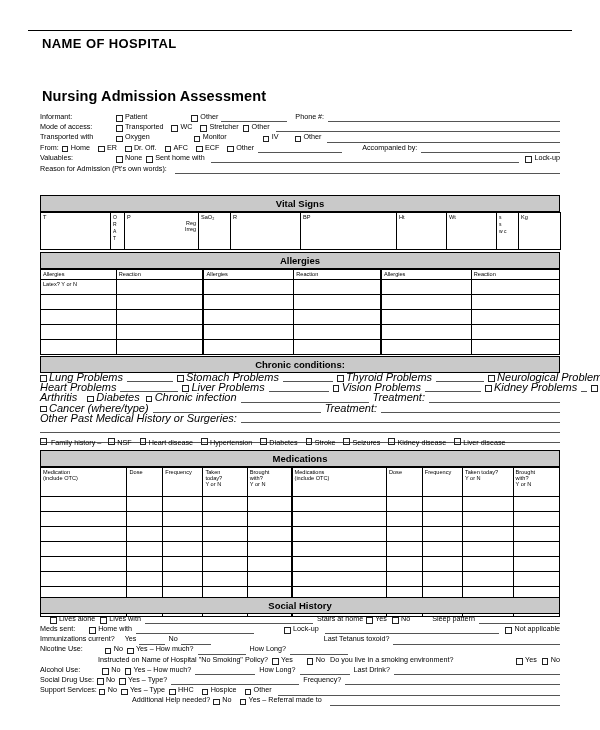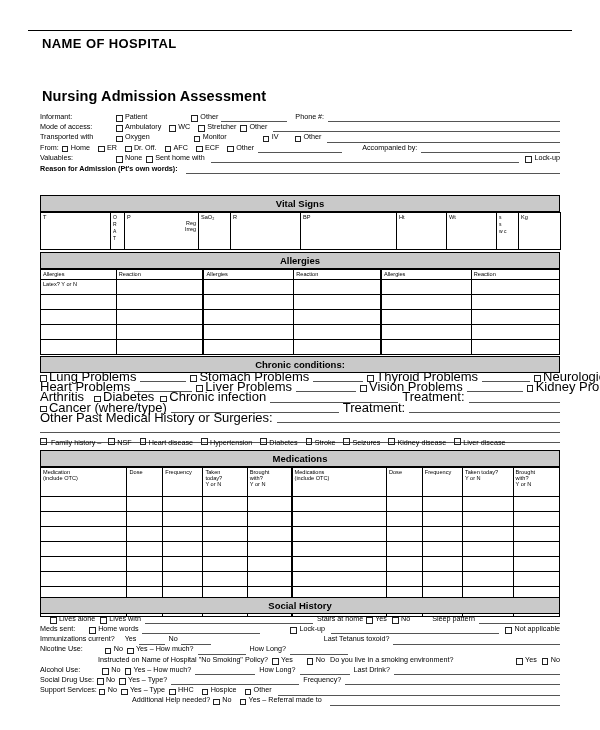--- a/index.html
+++ b/index.html
@@ -5,41 +5,41 @@
   html,body{margin:0;padding:0;background:#fff;}
   body{width:600px;height:730px;font-family:"Liberation Sans",sans-serif;color:#000;overflow:hidden;}
   .page{position:relative;width:600px;height:730px;box-sizing:border-box;padding:0 40px;}
   .top-rule{position:absolute;left:28px;right:28px;top:30px;border-top:1.4px solid #000;}
   .hosp-name{position:absolute;left:42px;top:36px;font-size:13px;font-weight:bold;letter-spacing:.4px;}
   .form-title{position:absolute;left:42px;top:88px;font-size:14.5px;font-weight:bold;letter-spacing:.1px;}
 
   .intake{position:absolute;left:40px;top:112px;width:520px;font-size:7.2px;line-height:10.2px;}
   .irow{display:flex;align-items:flex-end;white-space:nowrap;height:10.2px;}
   .lbl{display:inline-block;}
-  .bold{font-weight:bold;}
+  .bold{font-weight:normal;}
   .cb{display:inline-block;width:4.6px;height:4.6px;border:.9px solid #222;margin:0 2.4px 0 0;position:relative;top:-.4px;flex:none;}
   .ln{display:inline-block;border-bottom:.8px solid #555;height:8px;flex:none;}
   .grow{flex:1 1 auto;border-bottom:.8px solid #555;height:8px;min-width:6px;}
   .sp{display:inline-block;}
 
   .band{background:#c9c9c9;border:1px solid #000;text-align:center;font-weight:bold;font-size:9.5px;line-height:13px;height:13px;box-sizing:content-box;padding:1px 0;}
   .sect{position:absolute;left:40px;width:520px;box-sizing:border-box;}
   table.grid{border-collapse:collapse;width:100%;table-layout:fixed;}
   table.grid td,table.grid th{border:.8px solid #000;font-size:5.6px;font-weight:normal;padding:1px 2px;vertical-align:top;text-align:left;}
   .vs td{height:34px;}
   .vs .vert{font-size:5px;line-height:7px;}
   .rtop{text-align:right;font-size:5.4px;line-height:6.4px;}
   .alg th{text-align:center;font-weight:bold;font-size:5.4px;height:7px;vertical-align:middle;}
   .alg td{height:12px;}
   .alg .thick{border-left:2px solid #000;}
   .med th{text-align:center;font-weight:bold;font-size:5.2px;line-height:6.2px;height:26px;vertical-align:middle;}
   .med td{height:12px;}
   .med .thick{border-left:2.2px solid #000;}
 
-  .chron{font-size:13px;line-height:10.2px;}
+  .chron{font-size:11px;line-height:10.2px;font-style:italic;}
   .fam{font-size:7.2px;line-height:10px;white-space:nowrap;}
   .soc{font-size:7.2px;line-height:10.4px;}
 </style>
 </head>
 <body>
 
 <div class="page">
 
   <div class="top-rule"></div>
   <div class="hosp-name">NAME OF HOSPITAL</div>
@@ -57,21 +57,21 @@
       <span class="lbl">Other</span>
       <span class="ln" style="width:66px;margin-left:3px"></span>
       <span class="sp" style="width:8px"></span>
       <span class="lbl">Phone #:</span>
       <span class="grow" style="margin-left:4px"></span>
     </div>
 
     <div class="irow">
       <span class="lbl" style="width:76px">Mode of access:</span>
       <span class="cb"></span>
-      <span class="lbl">Ambulatory</span>
+      <span class="lbl">Transported</span>
       <span class="sp" style="width:8px"></span>
       <span class="cb"></span>
       <span class="lbl">WC</span>
       <span class="sp" style="width:8px"></span>
       <span class="cb"></span>
       <span class="lbl">Stretcher</span>
       <span class="sp" style="width:4px"></span>
       <span class="cb"></span>
       <span class="lbl">Other</span>
       <span class="grow" style="margin-left:6px"></span>
@@ -505,21 +505,21 @@
         <span>No</span>
       <span class="sp" style="width:22px"></span>
       <span>Sleep pattern</span>
       <span class="grow" style="margin-left:4px"></span>
     </div>
 
     <div class="irow">
       <span>Meds sent:</span>
       <span class="sp" style="width:14px"></span>
       <span class="cb"></span>
-      <span>Home words</span>
+      <span>Home with</span>
       <span class="ln" style="width:118px;margin:0 4px"></span>
       <span class="sp" style="width:26px"></span>
       <span class="cb"></span>
       <span>Lock-up</span>
       <span class="grow" style="margin:0 6px"></span>
       <span class="cb"></span>
       <span>Not applicable</span>
     </div>
 
     <div class="irow">

